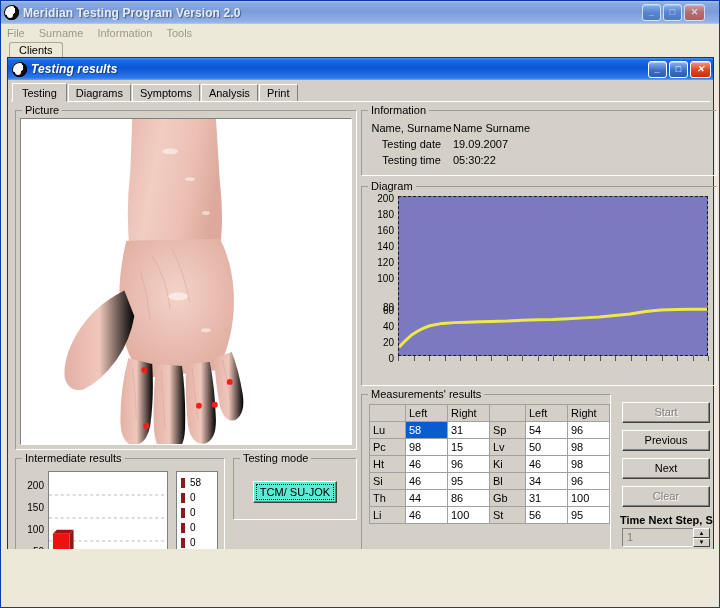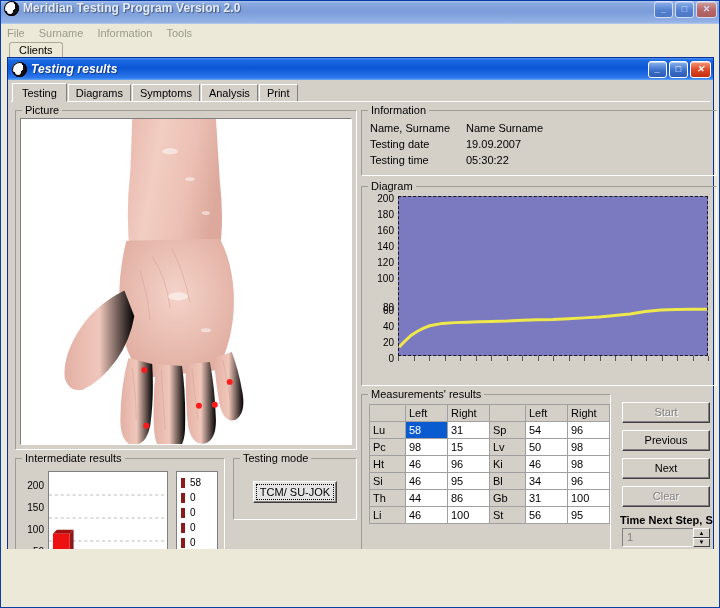--- a/index.html
+++ b/index.html
@@ -14,21 +14,21 @@
   
   .app-window{
     position:absolute; left:0; top:0; width:720px; height:608px;
     background:#ece9d8;
     border:1px solid #0a3da8;
     display:flex; flex-direction:column;
   }
   .titlebar{
     height:23px; flex:0 0 23px;
     background:linear-gradient(180deg,#7ba7e8 0%,#4a7fdb 8%,#3b6fd0 40%,#5589df 92%,#8ab3ec 100%);
-    display:flex; padding:0 2px 0 3px; position:relative;
+    display:flex; align-items:center; padding:0 14px 0 3px; position:relative;
   }
   .titlebar.inactive{
     background:linear-gradient(180deg,#a8c3ec 0%,#8aa9e0 10%,#7b9cda 45%,#94b2e6 92%,#b6cdf0 100%);
   }
   .title-icon{
     width:15px;height:15px;border-radius:50%;
     background:radial-gradient(circle at 35% 35%,#fff 0 42%,#111 43% 100%);
     position:relative; flex:0 0 15px; margin-right:4px;
     box-shadow:inset 0 0 0 1px #000;
   }
@@ -116,21 +116,21 @@
     background:#fff; border:1px solid #808080; border-right-color:#fff; border-bottom-color:#fff;
     overflow:hidden;
   }
   
   .hand{ position:absolute; left:0; top:0; width:100%; height:100%; }
 
   
   #info-box{ left:350px; top:8px; width:356px; height:66px; }
   .info-rows{ position:absolute; left:8px; top:9px; font-size:11px; }
   .info-row{ display:flex; height:16px; line-height:16px; }
-  .info-label{ width:96px; }
+  .info-label{ width:83px;text-align:center; }
   .info-value{ }
 
   
   #diagram-box{ left:350px; top:84px; width:356px; height:200px; }
   .sec-marks{ position:absolute; top:-7px; left:0; width:100%; height:10px; }
   .sec-mark{ position:absolute; top:-1px; background:#d4d0c8; padding:0 4px;
              font-size:11px; font-weight:bold; }
   .chart-area{
     position:absolute; left:36px; top:9px; width:310px; height:160px;
     background:#7b79c0; border:1px dashed #1a1a1a;
@@ -198,21 +198,21 @@
     position:absolute; left:160px; top:12px; width:42px; height:82px;
     background:#fff; border:1px solid #808080; padding:3px 0 0 4px;
   }
   .leg-row{ display:flex; align-items:center; height:15px; font-size:10px; }
   .leg-swatch{ width:4px; height:10px; background:#8b1a1a; margin-right:5px; }
 
   
   #mode-box{ left:222px; top:356px; width:124px; height:62px; }
   .mode-btn{
     position:absolute; left:19px; top:22px; width:84px; height:22px;
-    background:#e5e5e5; border:1px solid #fff;
+    background:#5eead4; border:1px solid #fff;
     border-right-color:#404040; border-bottom-color:#404040;
     box-shadow:inset -1px -1px 0 #808080;
     font-size:11px; line-height:20px; text-align:center;
   }
   .mode-btn .focus-ring{
     position:absolute; left:2px; top:2px; right:2px; bottom:2px;
     border:1px dotted #000;
   }
 
   

